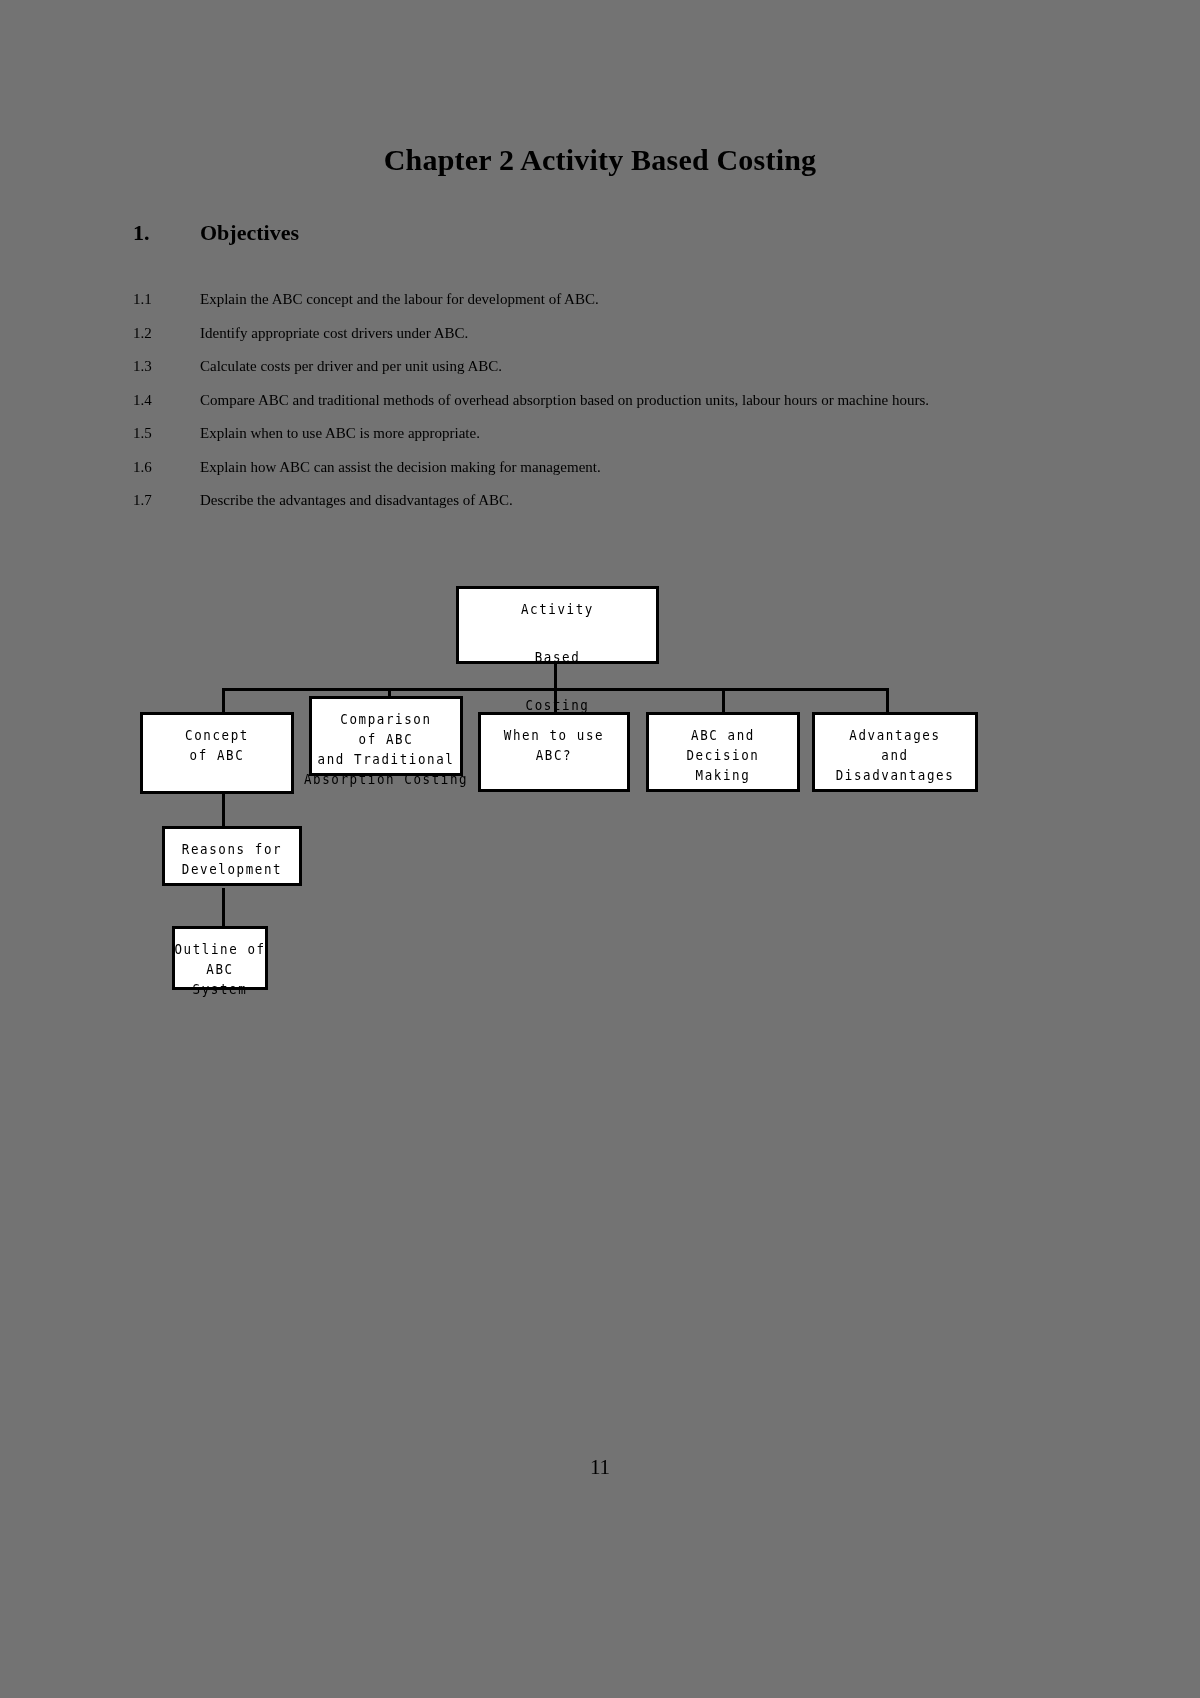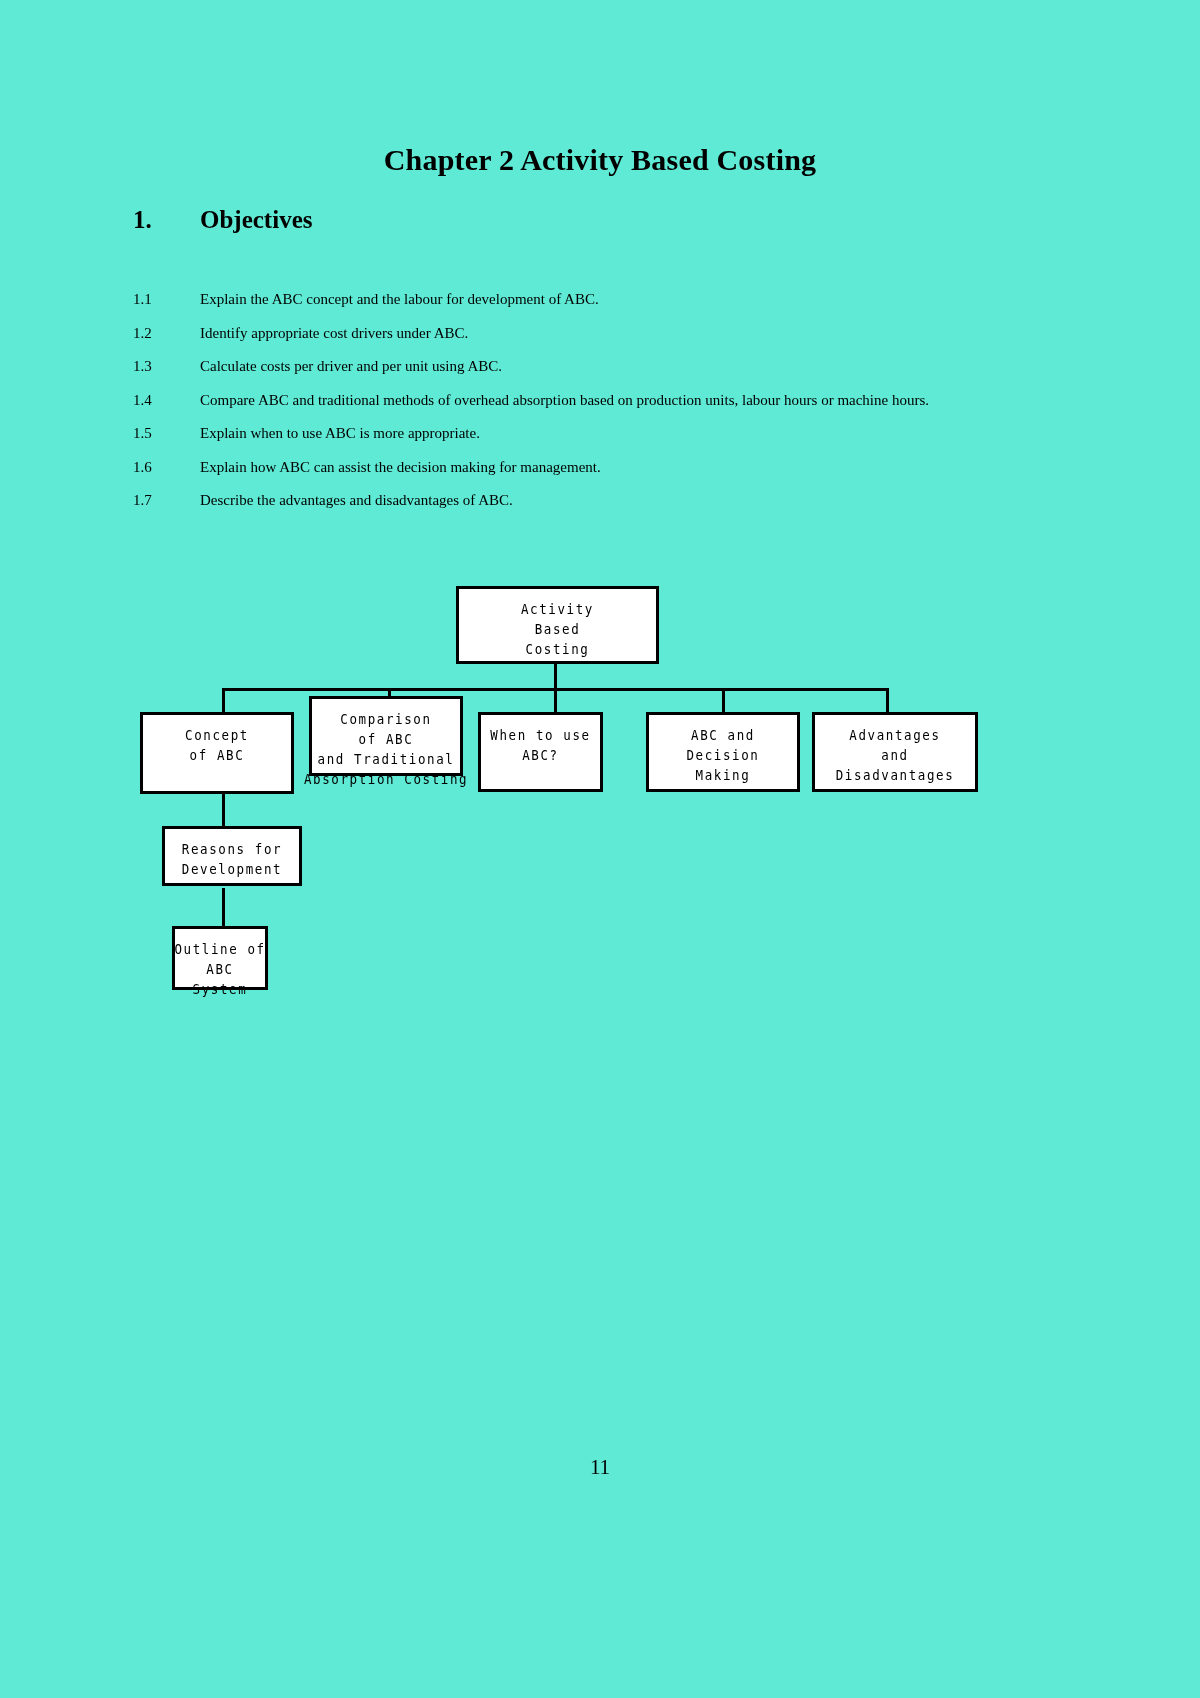--- a/index.html
+++ b/index.html
@@ -4,45 +4,45 @@
 <style>
   html, body {
     margin: 0;
     padding: 0;
     background: #ffffff;
   }
   .page {
     position: relative;
     width: 1200px;
     height: 1698px;
-    background: #5eead4;
+    background: #737373;
     margin: 0 auto;
     overflow: hidden;
     font-family: "Liberation Serif", "DejaVu Serif", serif;
     color: #000000;
   }
 
   
   .doc-title {
     position: absolute;
     top: 143px;
     left: 0;
     width: 1200px;
     text-align: center;
     font-size: 30px;
     font-weight: bold;
     letter-spacing: 0.2px;
   }
 
   .section-heading {
     position: absolute;
-    top: 206px;
+    top: 220px;
     left: 133px;
     width: 900px;
-    font-size: 25px;
+    font-size: 22px;
     font-weight: bold;
   }
   .section-heading .num {
     display: inline-block;
     width: 67px;
   }
 
   
   .objectives {
     position: absolute;
@@ -164,39 +164,39 @@
 
     <div class="conn v" style="left:102px; top:110px; height:26px;"></div>
     <div class="conn v" style="left:268px; top:110px; height:26px;"></div>
     <div class="conn v" style="left:434px; top:110px; height:26px;"></div>
     <div class="conn v" style="left:602px; top:110px; height:26px;"></div>
     <div class="conn v" style="left:766px; top:110px; height:26px;"></div>
 
     <div class="conn v" style="left:102px; top:212px; height:38px;"></div>
     <div class="conn v" style="left:102px; top:310px; height:40px;"></div>
 
-    <div class="node" style="left:336px; top:8px; width:203px; height:78px;">
+    <div class="node" style="left:336px; top:8px; width:203px; height:78px;gap:28px;">
       <span class="ln">Activity</span>
       <span class="ln">Based</span>
       <span class="ln">Costing</span>
     </div>
 
     <div class="node" style="left:20px; top:134px; width:154px; height:82px;">
       <span class="ln">Concept</span>
       <span class="ln">of ABC</span>
     </div>
 
     <div class="node" style="left:189px; top:118px; width:154px; height:80px;">
       <span class="ln">Comparison</span>
       <span class="ln">of ABC</span>
       <span class="ln">and Traditional</span>
       <span class="ln">Absorption Costing</span>
     </div>
 
-    <div class="node" style="left:358px; top:134px; width:125px; height:80px;">
+    <div class="node" style="left:358px; top:134px; width:152px; height:80px;">
       <span class="ln">When to use</span>
       <span class="ln">ABC?</span>
     </div>
 
     <div class="node" style="left:526px; top:134px; width:154px; height:80px;">
       <span class="ln">ABC and</span>
       <span class="ln">Decision</span>
       <span class="ln">Making</span>
     </div>
 

